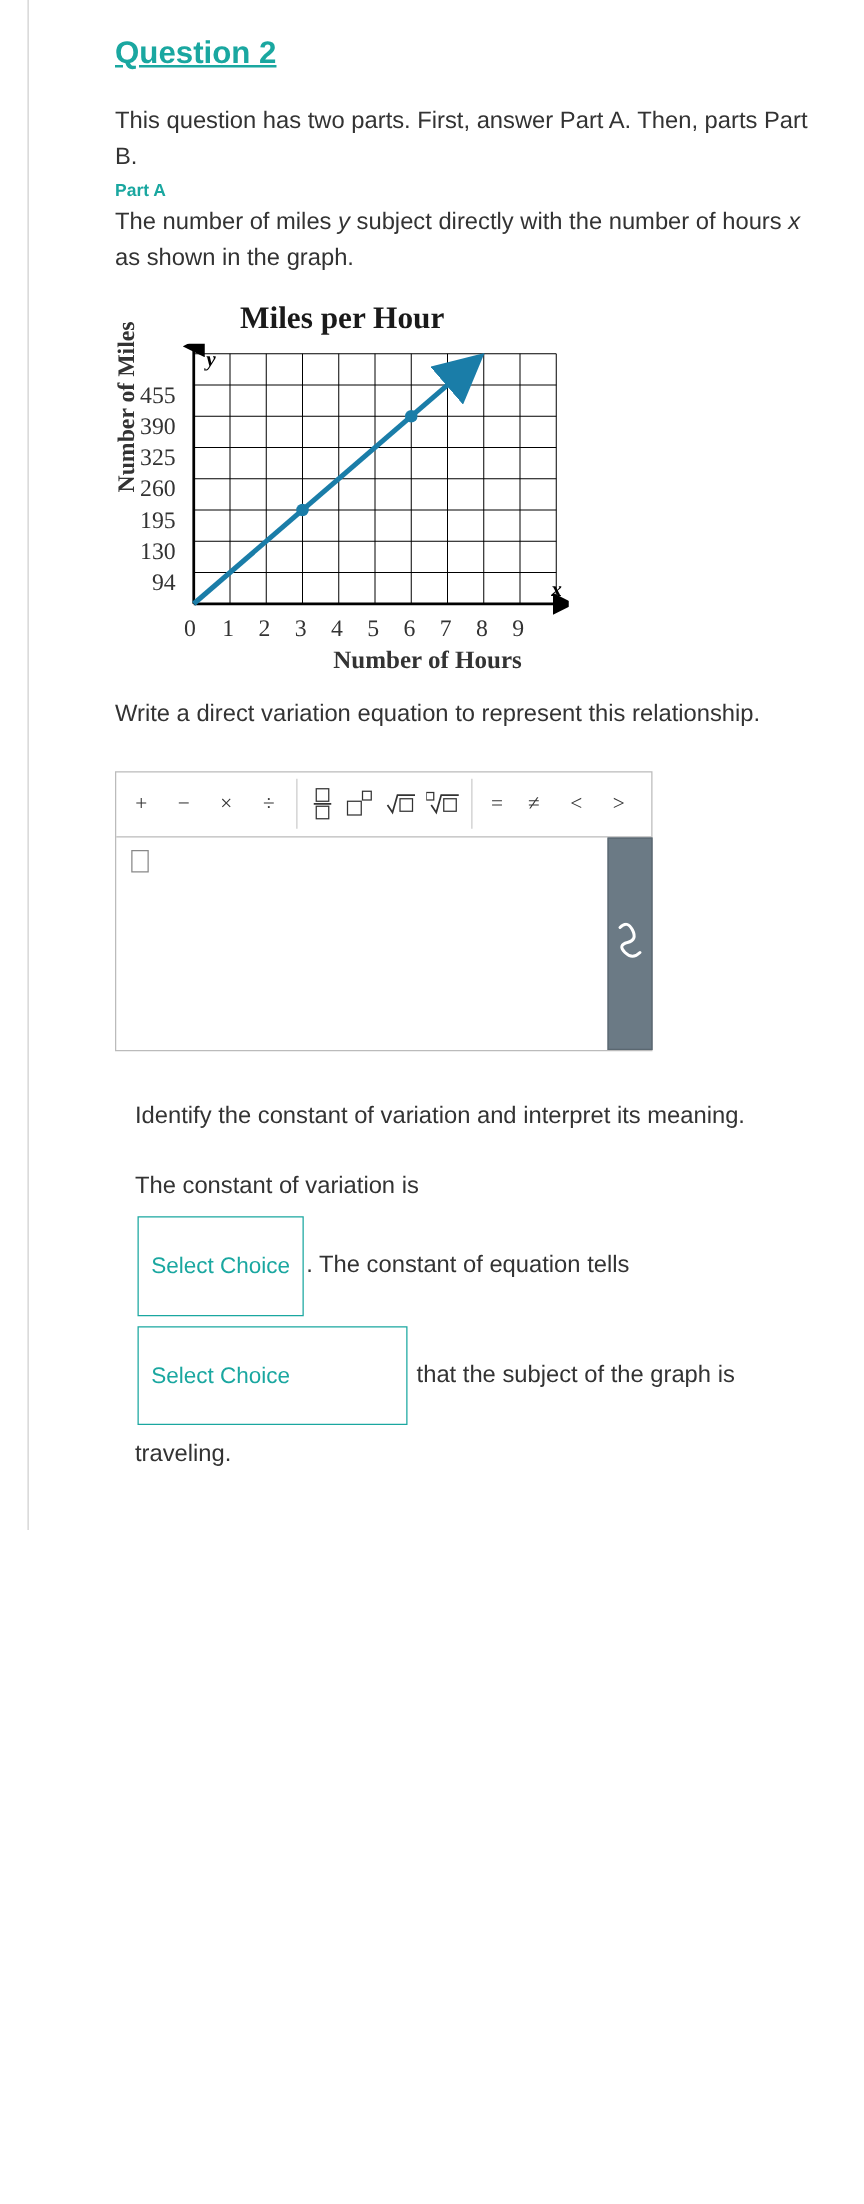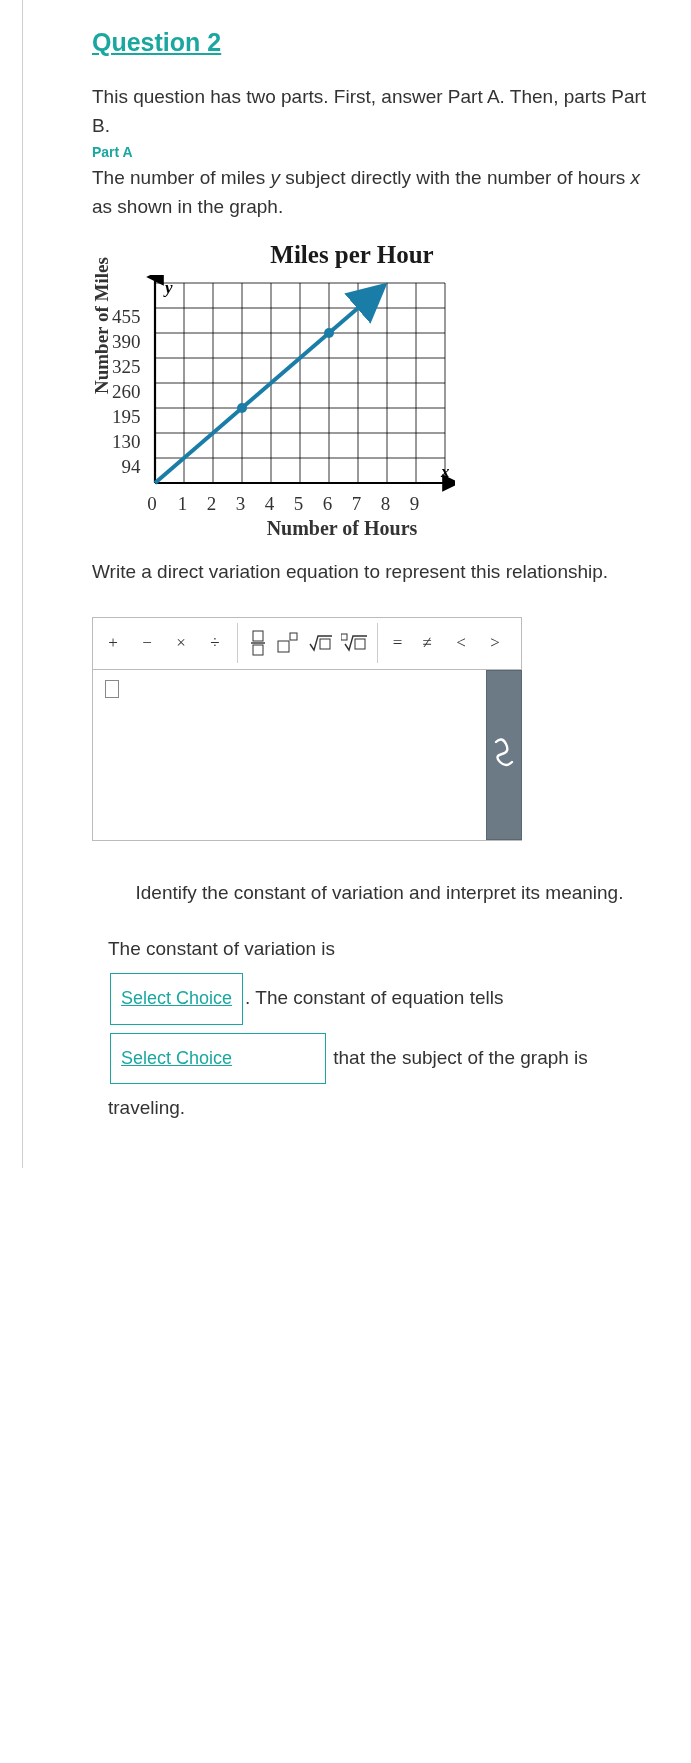--- a/index.html
+++ b/index.html
@@ -42,21 +42,20 @@
   .graph-wrap {
     margin: 20px 0 18px 0;
     position: relative;
     width: 420px;
   }
   .graph-title {
     font-family: Georgia, "Times New Roman", serif;
     font-weight: 700;
     font-size: 25px;
     color: #1a1a1a;
-    text-align: center;
     margin-left: 100px;
     margin-bottom: 6px;
   }
   .graph-body {
     display: flex;
     align-items: center;
   }
   .y-axis-label {
     font-family: Georgia, "Times New Roman", serif;
     font-weight: 700;
@@ -143,26 +142,25 @@
     border: 1px solid #5a6770;
     display: flex;
     align-items: center;
     justify-content: center;
   }
   .partb-block { margin-top: 38px; }
   .partb-body { padding-left: 16px; }
   .select-choice {
     display: inline-block;
     border: 1px solid #1aa7a0;
-    padding: 6px 10px;
+    padding: 20px 10px;
     color: #1aa7a0;
     font-size: 18px;
     margin: 4px 2px;
     vertical-align: middle;
-    text-decoration: underline;
   }
   .select-choice.wide { width: 216px; }
   .inline-row {
     font-size: 19px;
     line-height: 2.1;
     color: #333;
   }
   .fs { font-style: italic; }
 </style>
 </head>
@@ -302,20 +300,20 @@
     <div class="hand-tab">
       <svg width="24" height="34">
         <path d="M4 4 Q10 -2 14 6 Q18 14 10 16 Q2 18 8 24 Q14 30 20 24" fill="none" stroke="#fff" stroke-width="2.4" stroke-linecap="round"></path>
       </svg>
     </div>
   </div>
 </div>
 
 <div class="partb-block">
   <div class="partb-body">
-    <p class="body" style="margin-bottom:22px;text-align:center;">Identify the constant of variation and interpret its meaning.</p>
+    <p class="body" style="margin-bottom:22px;">Identify the constant of variation and interpret its meaning.</p>
     <div class="inline-row">
       <span>The constant of variation is</span><br>
       <span class="select-choice">Select Choice</span><span>. The constant of equation tells</span><br>
       <span class="select-choice wide">Select Choice</span><span> that the subject of the graph is traveling.</span>
     </div>
   </div>
 </div>
 
 </body></html>

